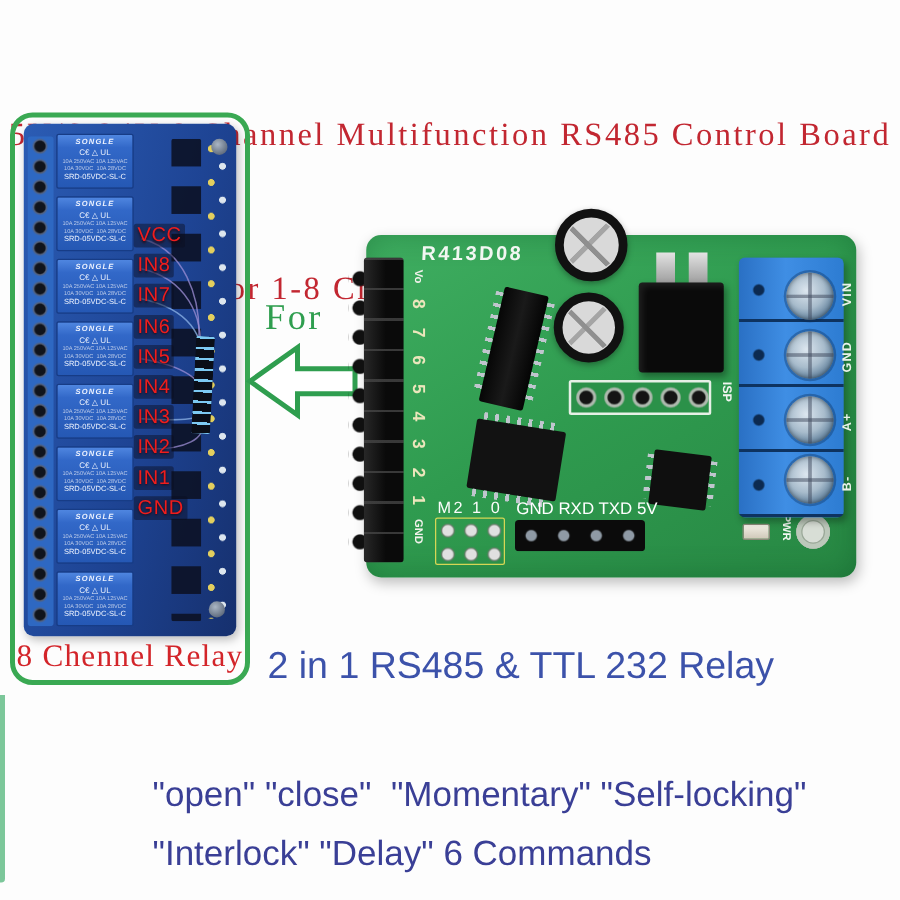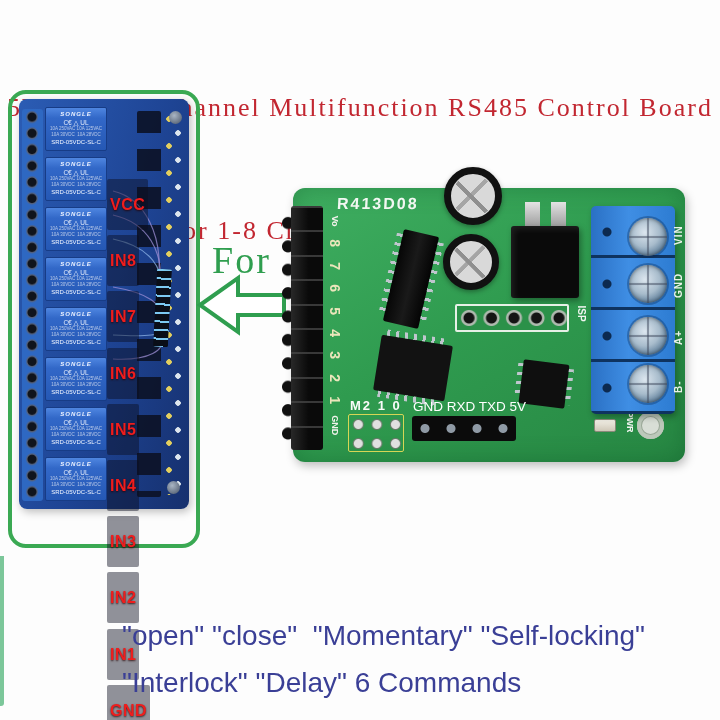--- a/index.html
+++ b/index.html
@@ -37,32 +37,32 @@
                 background-size:24px 38px; opacity:.9; }
   .smd-strip { position:absolute; left:145px; top:14px; width:20px; height:382px;
                background-image:radial-gradient(circle at 5px 6px,#e3cf5e 2.5px,rgba(0,0,0,0) 3px),
                                 radial-gradient(circle at 14px 20px,#dde6ee 2.5px,rgba(0,0,0,0) 3px);
                background-size:20px 27px; }
   .wires { position:absolute; left:80px; top:78px; }
   .wire-header { position:absolute; left:136px; top:170px; width:15px; height:78px;
                  background-color:#0a0e18; border-radius:2px; transform:rotate(3deg);
                  background-image:repeating-linear-gradient(180deg,#7cc9f2 0 2px,rgba(0,0,0,0) 2px 8.6px); }
   .in-labels { position:absolute; left:88px; top:80px; font-family:"Liberation Sans",sans-serif; }
-  .in-labels span { display:table; height:19px; line-height:19px; margin-bottom:5.2px; padding:16px 3px;
-                    font-weight:700; font-size:16px; letter-spacing:.5px; color:#ef1d1d;
+  .in-labels span { display:table; height:19px; line-height:19px; margin-bottom:5.2px; padding:0 3px;
+                    font-weight:400; font-size:16px; letter-spacing:.5px; color:#ef1d1d;
                     background:rgba(10,14,30,.45); border-radius:2px;
                     text-shadow:0 1px 2px rgba(40,0,0,.8); }
   .bhole { position:absolute; width:13px; height:13px; border-radius:50%;
            background:radial-gradient(circle at 40% 35%,#aab6c4,#5a6678 80%); }
   .bhole-a { left:150px; top:12px; } .bhole-b { left:148px; top:382px; }
   .caption { position:absolute; left:0; top:418px; width:100%; text-align:center;
              color:#d3252a; font-size:25px; letter-spacing:1px; }
 
   
-  .for-label { position:absolute; left:212px; top:238px; color:#2f9e4f; font-size:38px; letter-spacing:2px; }
+  .for-label { position:absolute; left:212px; top:238px; color:#2f9e4f; font-size:29px; letter-spacing:2px; }
   .arrow { position:absolute; left:196px; top:274px; }
   .stray-line { position:absolute; left:0; top:556px; width:4px; height:150px;
                 background:#7cc79a; border-radius:0 0 3px 0; }
 
   
   .pcb { position:absolute; left:293px; top:188px; width:392px; height:274px; border-radius:12px;
          background:linear-gradient(150deg,#3fae61 0%,#2f9b4f 48%,#278743 100%);
          box-shadow:2px 4px 10px rgba(0,0,0,.25), inset 0 0 24px rgba(0,70,25,.3);
          font-family:"Liberation Sans",sans-serif; }
   .pcb-model { position:absolute; left:44px; top:7px; font-weight:700; font-size:16px;
@@ -104,21 +104,21 @@
   .ptab1 { left:232px; top:14px; } .ptab2 { left:258px; top:14px; }
   .pblock { position:absolute; left:218px; top:38px; width:68px; height:72px; border-radius:3px;
             background:#0a0a0a;
             box-shadow:inset 3px 3px 6px rgba(255,255,255,.09), 2px 3px 6px rgba(0,0,0,.35); }
   .isp-row { position:absolute; left:162px; top:116px; width:114px; height:28px; border-radius:2px;
              border:2px solid #e6f0e6; background-color:#2b9149;
              background-image:radial-gradient(circle at 12px 12px,#141414 5px,#aeb9ae 6px 7.5px,rgba(0,0,0,0) 8.5px);
              background-size:22.5px 28px; }
   .isp-label { position:absolute; left:280px; top:120px; font-weight:700; font-size:10px;
                color:#f0f5f0; transform:rotate(90deg); }
-  .m2-label { position:absolute; left:57px; top:210px; font-weight:700; font-size:13px;
+  .m2-label { position:absolute; left:57px; top:210px; font-weight:400; font-size:13px;
               letter-spacing:2px; color:#fafcfa; white-space:pre; }
   .m2-pads { position:absolute; left:55px; top:226px; width:56px; height:38px; border-radius:2px;
              border:1.5px solid #d6d655;
              background-image:radial-gradient(circle at 9.3px 9.5px,#e0e0e0 4px,#6a7a6a 5px,rgba(0,0,0,0) 6px);
              background-size:18.6px 19px; }
   .uart-label { position:absolute; left:120px; top:211px; font-weight:400; font-size:13.5px;
                 color:#ffffff; white-space:pre; }
   .uart-header { position:absolute; left:119px; top:228px; width:104px; height:25px; border-radius:3px;
                  background-color:#0b0b0b;
                  background-image:radial-gradient(circle at 13px 12.5px,#8f9aa5 4px,rgba(0,0,0,0) 5px);
@@ -251,20 +251,21 @@
         <span>IN4</span>
         <span>IN3</span>
         <span>IN2</span>
         <span>IN1</span>
         <span>GND</span>
       </div>
 
       <div class="bhole bhole-a"></div>
       <div class="bhole bhole-b"></div>
     </div>
+    <div class="caption">8 Chennel Relay</div>
   </div>
 
   <div class="for-label">For</div>
   <svg class="arrow" width="92" height="62" viewBox="0 0 92 62">
     <polygon points="4,31 42,4 42,21 88,21 88,41 42,41 42,58" fill="#ffffff" stroke="#2f9e4f" stroke-width="4" stroke-linejoin="miter"></polygon>
   </svg>
   <div class="stray-line"></div>
 
   <div class="pcb">
     <div class="pcb-model">R413D08</div>
@@ -313,16 +314,17 @@
       <div class="screw screw4"></div>
     </div>
     <div class="t-labels">
       <span class="tl1">VIN</span>
       <span class="tl2">GND</span>
       <span class="tl3">A+</span>
       <span class="tl4">B-</span>
     </div>
   </div>
 
+  <div class="feat feat1">2 in 1 RS485 &amp; TTL 232 Relay</div>
   <div class="cmd cmd1">"open" "close"  "Momentary" "Self-locking"</div>
   <div class="cmd cmd2">"Interlock" "Delay" 6 Commands</div>
 
 </div>
 
 </body></html>

